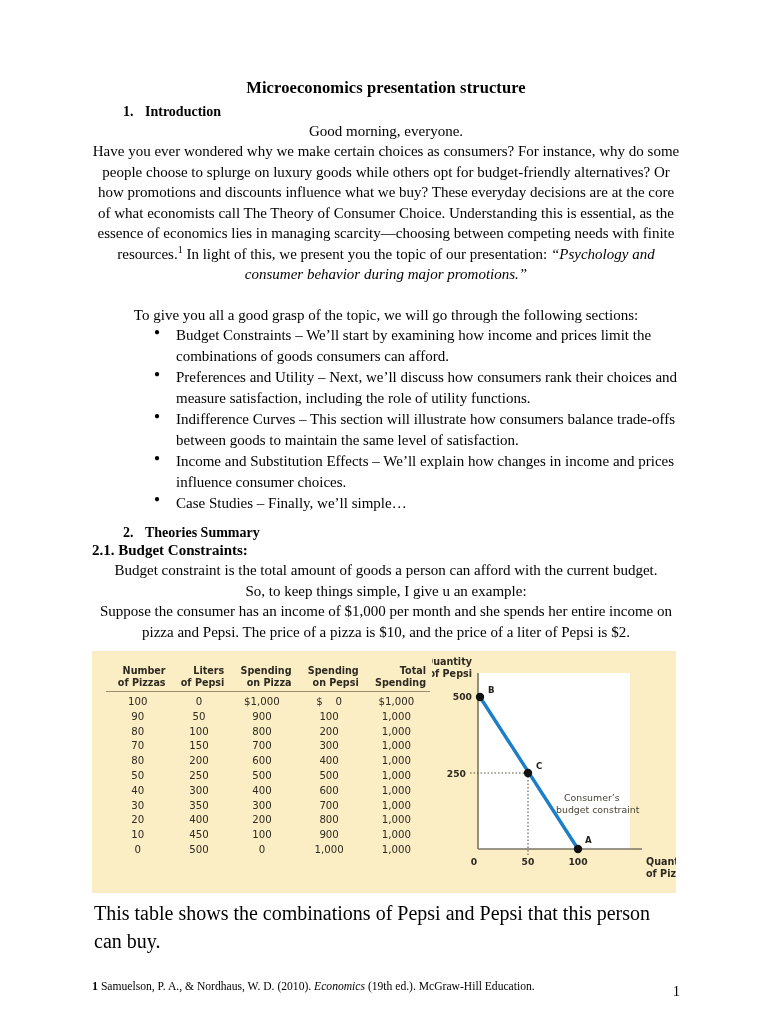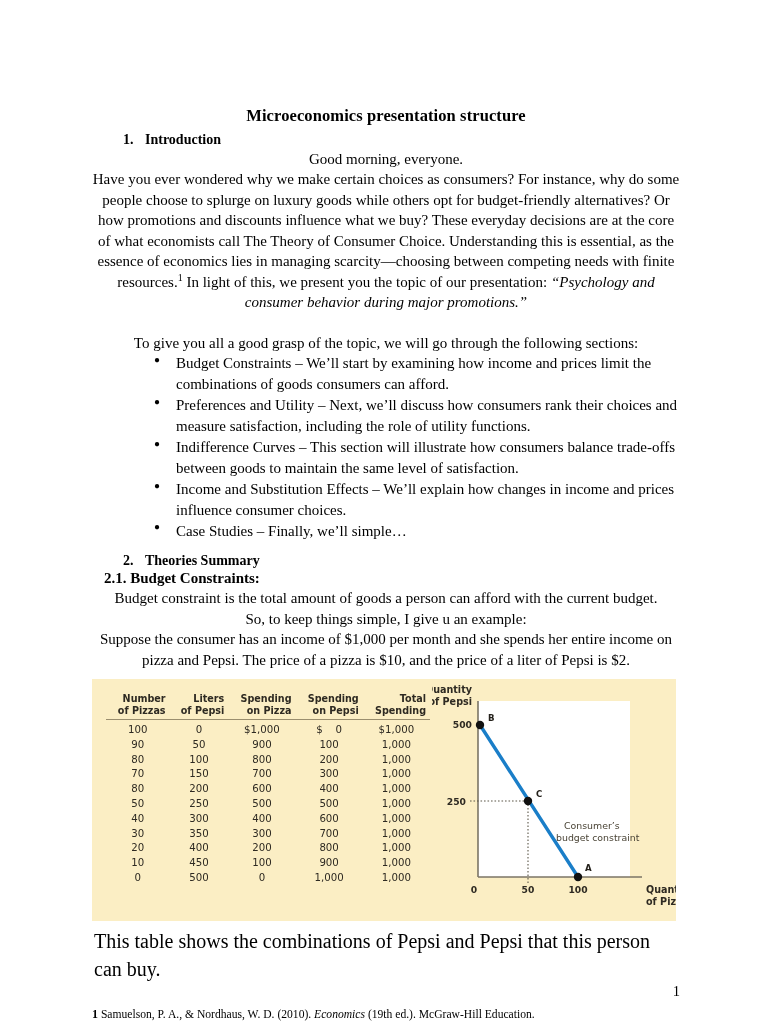--- a/index.html
+++ b/index.html
@@ -12,21 +12,21 @@
     background: #ffffff;
     font-family: "Liberation Serif", "DejaVu Serif", serif;
     color: #000000;
     overflow: hidden;
   }
   .page {
     position: relative;
     width: 768px;
     height: 1024px;
     box-sizing: border-box;
-    padding: 106px 88px 0 92px;
+    padding: 78px 88px 0 92px;
   }
   .doc-title {
     text-align: center;
     font-size: 16.5px;
     font-weight: bold;
     margin: 0 0 6px 0;
     letter-spacing: 0.1px;
   }
   .numbered-heading {
     font-size: 14px;
@@ -34,21 +34,21 @@
     margin: 0 0 1px 0;
     padding-left: 31px;
   }
   .numbered-heading .num {
     display: inline-block;
     width: 22px;
   }
   .sub-heading {
     font-size: 15px;
     font-weight: bold;
-    margin: 0 0 1px 12px;
+    margin: 0 0 1px 0;
   }
   p.body-text {
     font-size: 15px;
     line-height: 1.365;
     margin: 0;
     text-align: center;
   }
   .spacer-line {
     height: 20px;
   }

